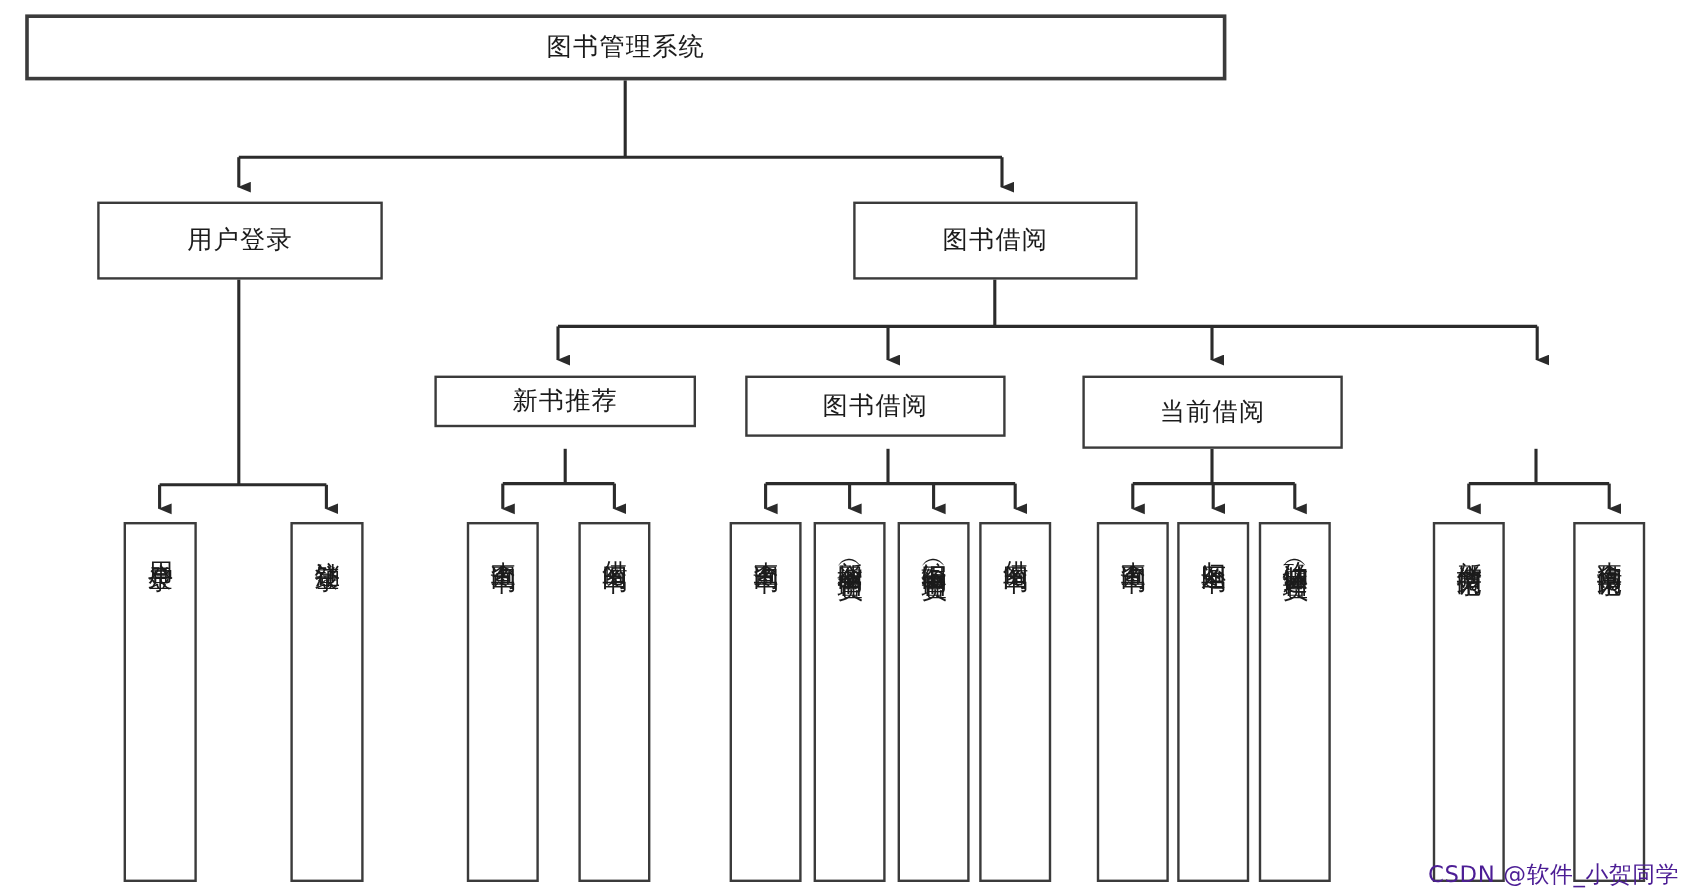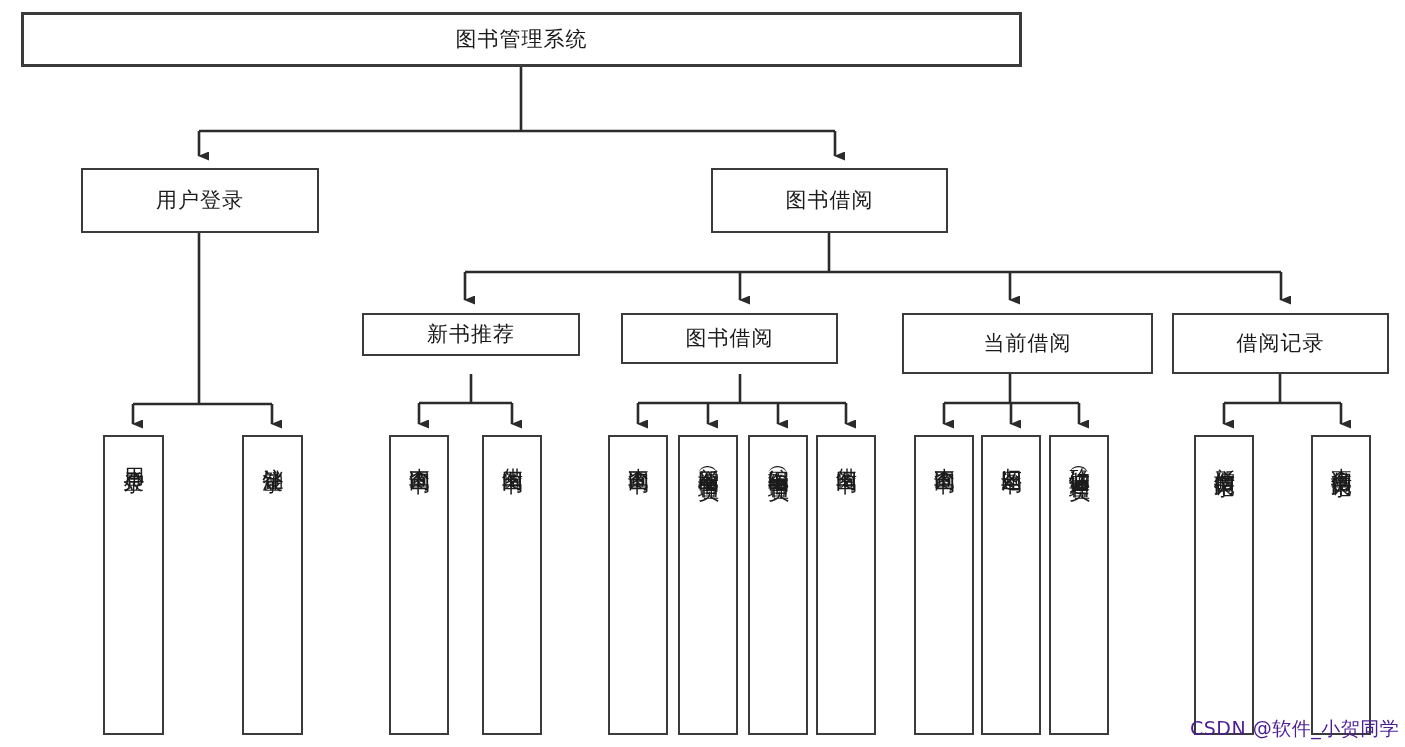--- a/index.html
+++ b/index.html
@@ -83,25 +83,22 @@
   <div class="node" style="left:711px;top:168px;width:237px;height:65px;">
     <span class="node-h">图书借阅</span>
   </div>
 
   <div class="node" style="left:362px;top:313px;width:218px;height:43px;">
     <span class="node-h">新书推荐</span>
   </div>
   <div class="node" style="left:621px;top:313px;width:217px;height:51px;">
     <span class="node-h">图书借阅</span>
   </div>
-  <div class="node" style="left:902px;top:313px;width:251px;height:61px;">
+  <div class="node" style="left:902px;top:313px;width:217px;height:61px;">
     <span class="node-h">当前借阅</span>
-  </div>
-  <div class="node" style="left:1172px;top:313px;width:217px;height:61px;">
-    <span class="node-h">借阅记录</span>
   </div>
 
   <div class="node leaf" style="left:103px;top:435px;width:61px;height:300px;">
     <span class="node-v">用户登录</span>
   </div>
   <div class="node leaf" style="left:242px;top:435px;width:61px;height:300px;">
     <span class="node-v">注销登录</span>
   </div>
 
   <div class="node leaf" style="left:389px;top:435px;width:60px;height:300px;">

